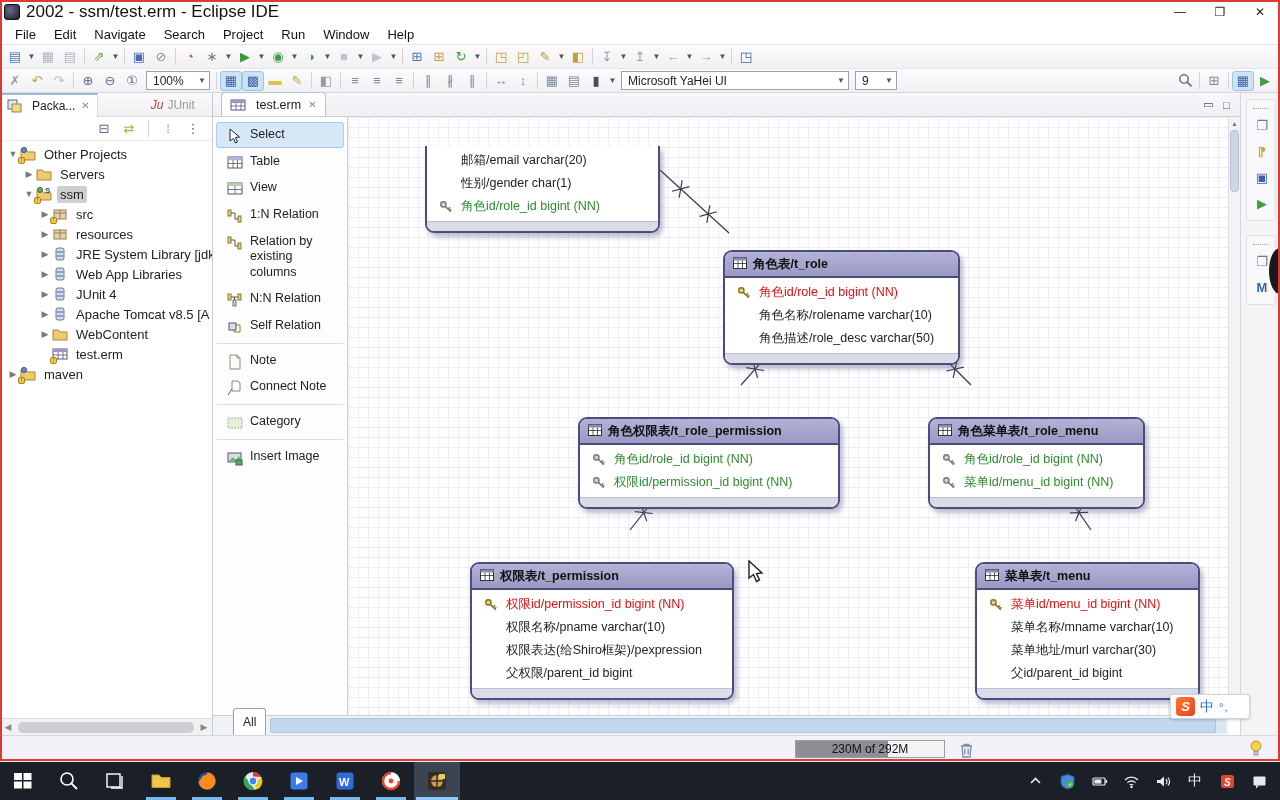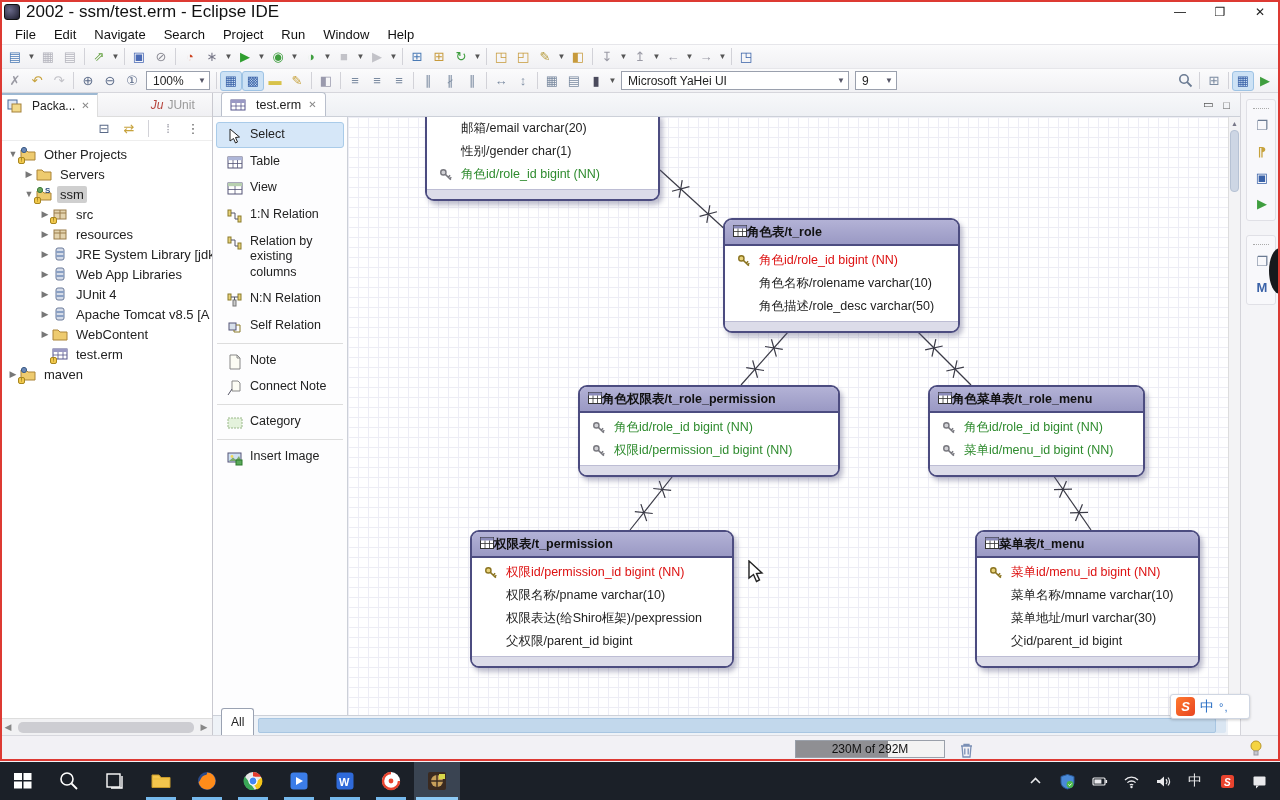--- a/index.html
+++ b/index.html
@@ -69,35 +69,35 @@
   .pal-item.active{background:#d6e7f8;border-color:#a9cbe9;}
   .pal-icon{width:17px;height:15px;flex:0 0 auto;position:relative;top:1px;}
   .pal-sep{height:1px;background:#ddd;margin:4px 4px;}
   .pal-label{line-height:1.25;}
 
   
   #canvas{position:absolute;top:24px;left:135px;right:12px;bottom:20px;overflow:hidden;background-color:#ffffff;
     background-image:linear-gradient(#ededf5 1px,transparent 1px),linear-gradient(90deg,#ededf5 1px,transparent 1px);
     background-size:10px 10px;}
   #rel-svg{position:absolute;left:0;top:0;width:100%;height:100%;}
-  .erd-table{position:absolute;background:#fff;border:2px solid #4c4c80;border-radius:9px;box-shadow:3px 4px 5px rgba(90,90,130,.4);}
-  .erd-head{height:26px;background:linear-gradient(#b3b2d6,#9a99c4);border-bottom:2px solid #4c4c80;border-radius:7px 7px 0 0;display:flex;align-items:center;padding:0 8px;font-size:12.5px;font-weight:bold;color:#111;}
+  .erd-table{position:absolute;background:#fff;border:2px solid #4c4c80;border-radius:9px;box-shadow:3px 4px 5px rgba(90,90,130,.4);margin-top:32px;}
+  .erd-head{height:26px;background:linear-gradient(#b3b2d6,#9a99c4);border-bottom:2px solid #4c4c80;border-radius:7px 7px 0 0;display:flex;align-items:center;gap:6px;padding:0 8px;font-size:12.5px;font-weight:bold;color:#111;}
   .erd-body{padding:3px 4px;}
   .erd-row{height:23px;display:flex;align-items:center;font-size:12.5px;}
   .erd-key{width:30px;display:flex;align-items:center;justify-content:center;flex:0 0 auto;}
   .erd-text{white-space:nowrap;}
   .erd-row.pk .erd-text{color:#dd1111;}
   .erd-row.fk .erd-text{color:#2e8b2e;}
   .erd-foot{height:10px;background:#dcdce9;border-top:1px solid #bdbdd4;border-radius:0 0 7px 7px;}
   .erd-table.partial{border-top:none;border-radius:0 0 9px 9px;}
   .erd-table.partial .erd-foot{border-radius:0 0 7px 7px;}
 
   
   #editor-bottom{position:absolute;left:0;right:12px;bottom:0;height:20px;background:#eef2f7;border-top:1px solid #ccd0d8;display:flex;align-items:flex-end;}
-  #all-tab{height:19px;background:#fff;border:1px solid #9aa2b2;border-bottom:none;border-radius:3px 3px 0 0;padding:13px 9px;font-size:12px;display:flex;align-items:center;margin-left:8px;}
+  #all-tab{height:19px;background:#fff;border:1px solid #9aa2b2;border-bottom:none;border-radius:3px 3px 0 0;padding:13px 9px;font-size:12px;display:flex;align-items:center;margin-left:20px;}
   #canvas-hscroll{flex:1;height:15px;margin:0 2px 2px 4px;background:#dae6f2;border-radius:2px;}
   #canvas-hthumb{height:100%;width:99%;background:#c2d8ec;border:1px solid #a8c6e2;border-radius:2px;}
   #canvas-vscroll{position:absolute;top:24px;right:0;width:12px;bottom:20px;background:#f3f3f5;border-left:1px solid #ddd;}
   #canvas-vscroll .arr{height:12px;display:flex;align-items:center;justify-content:center;font-size:7px;color:#778;}
   #canvas-vscroll .arr.down{position:absolute;bottom:0;left:0;right:0;}
   #canvas-vthumb{position:absolute;top:13px;left:1px;right:1px;height:62px;background:#cdd6e4;border-radius:4px;border:1px solid #b6c2d4;}
 
   
   .rb-group{margin:6px 4px 14px 5px;border:1px solid #e0e0e6;border-radius:3px;background:#f8f8fb;padding:3px 2px;}
   .rb-dots{height:6px;border-bottom:1px dotted #aaa;margin:0 4px 4px;}

